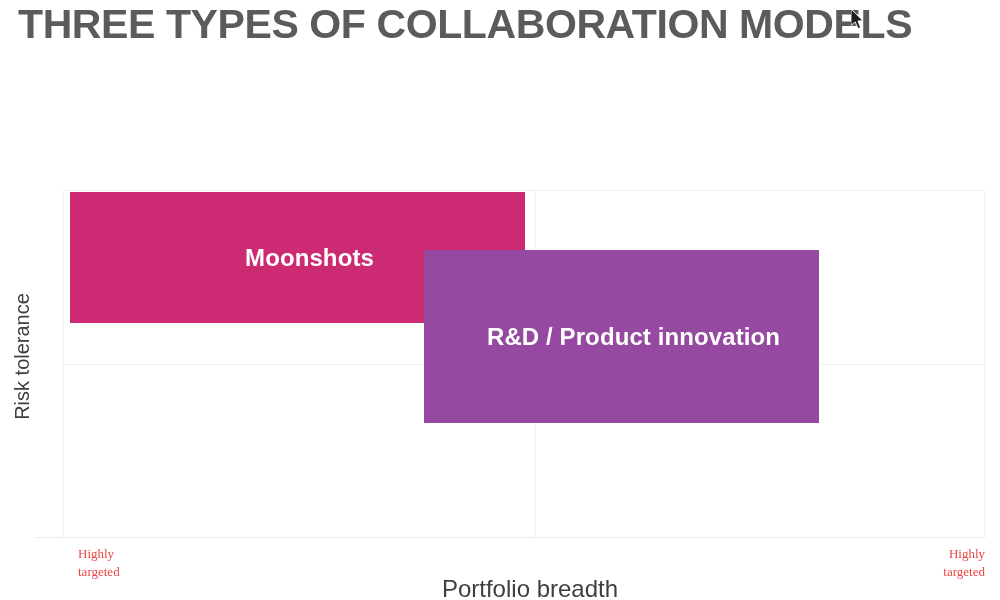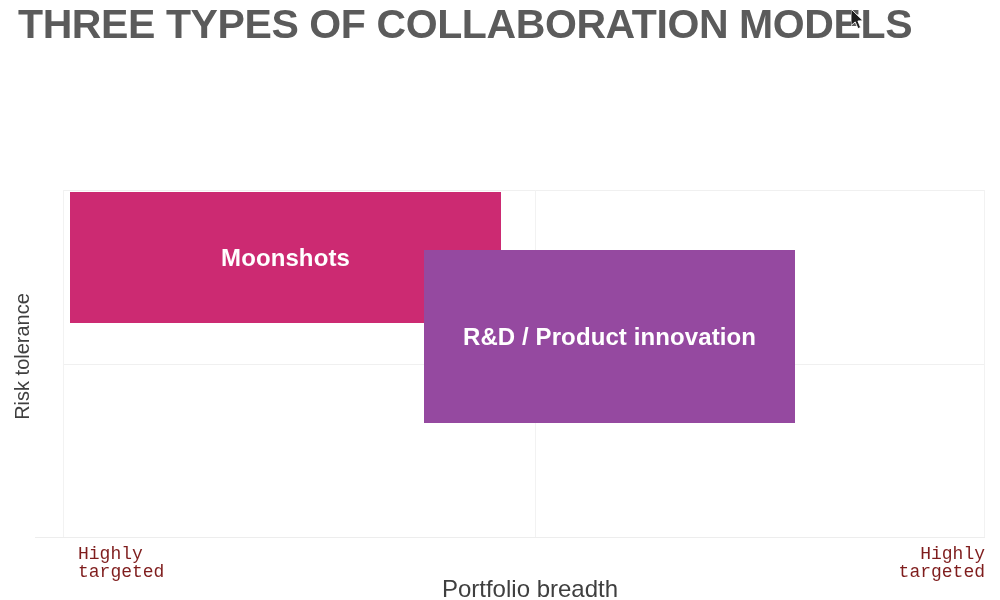--- a/index.html
+++ b/index.html
@@ -76,20 +76,21 @@
     position: absolute;
     display: flex;
     align-items: center;
     justify-content: center;
     color: #ffffff;
     font-weight: bold;
     font-size: 24px;
     letter-spacing: 0.1px;
     white-space: nowrap;
     font-family: "Liberation Sans", sans-serif;
+    padding-left: 24px;
   }
   #box-moonshots {
     left: 70px;  top: 192px;
     width: 431px; height: 131px;
     background: #cc2a72;
     z-index: 2;
     justify-content: center;
   }
   #box-rnd {
     left: 424px; top: 250px;
@@ -129,24 +130,24 @@
     top: 575px;
     width: 300px;
     text-align: center;
     font-size: 24px;
     color: #3f3f3f;
     white-space: nowrap;
     font-family: "Liberation Sans", sans-serif;
   }
   .tick-label {
     position: absolute;
-    font-size: 18px;
+    font-size: 13px;
     line-height: 18px;
-    color: #7f1d1d;
-    font-family: Liberation Mono, monospace;
+    color: #ef4444;
+    font-family: Liberation Serif, serif;
   }
   #tick-left  { left: 78px;  top: 545px; text-align: left; }
   #tick-right { left: 880px; top: 545px; width: 105px; text-align: right; }
   .tick-line2 { display: block; }
 </style>
 </head>
 <body>
 
 <div id="slide-title">THREE TYPES OF COLLABORATION MODELS</div>
 

